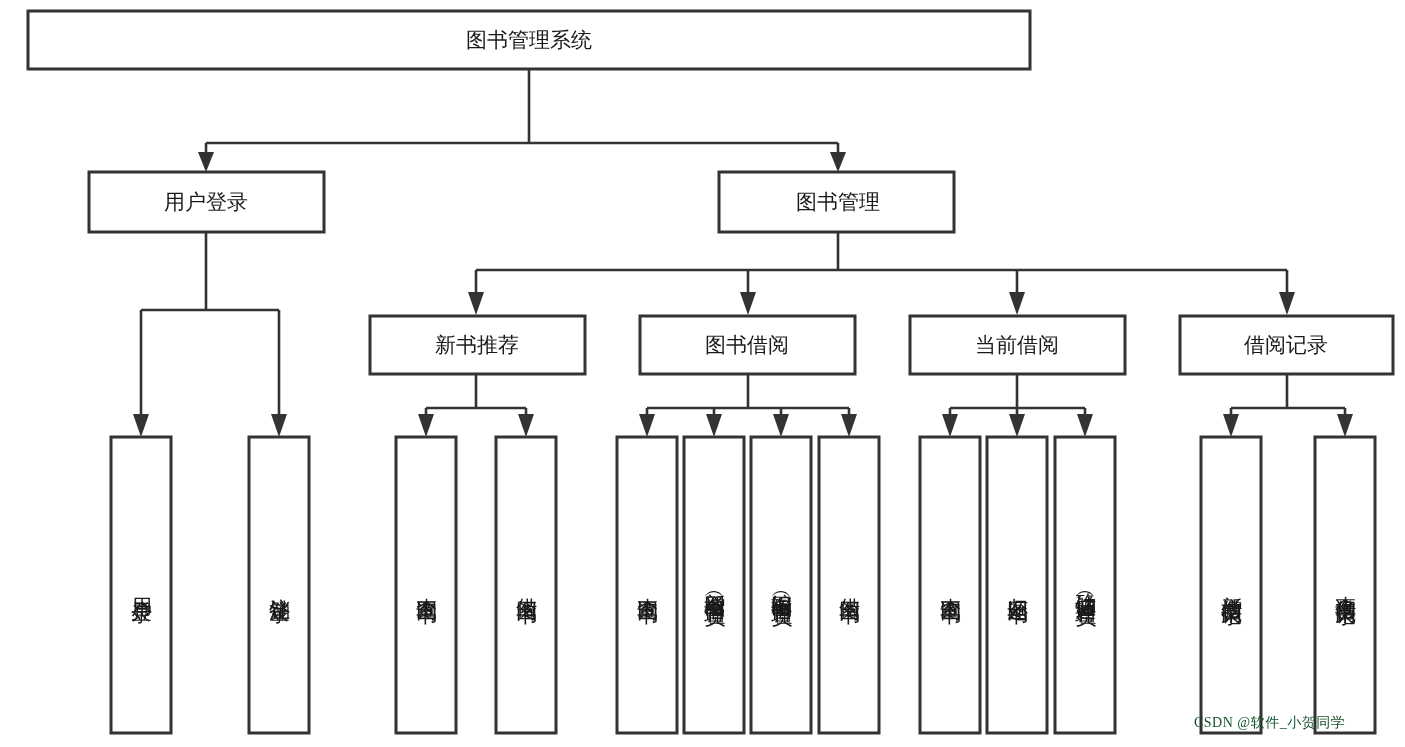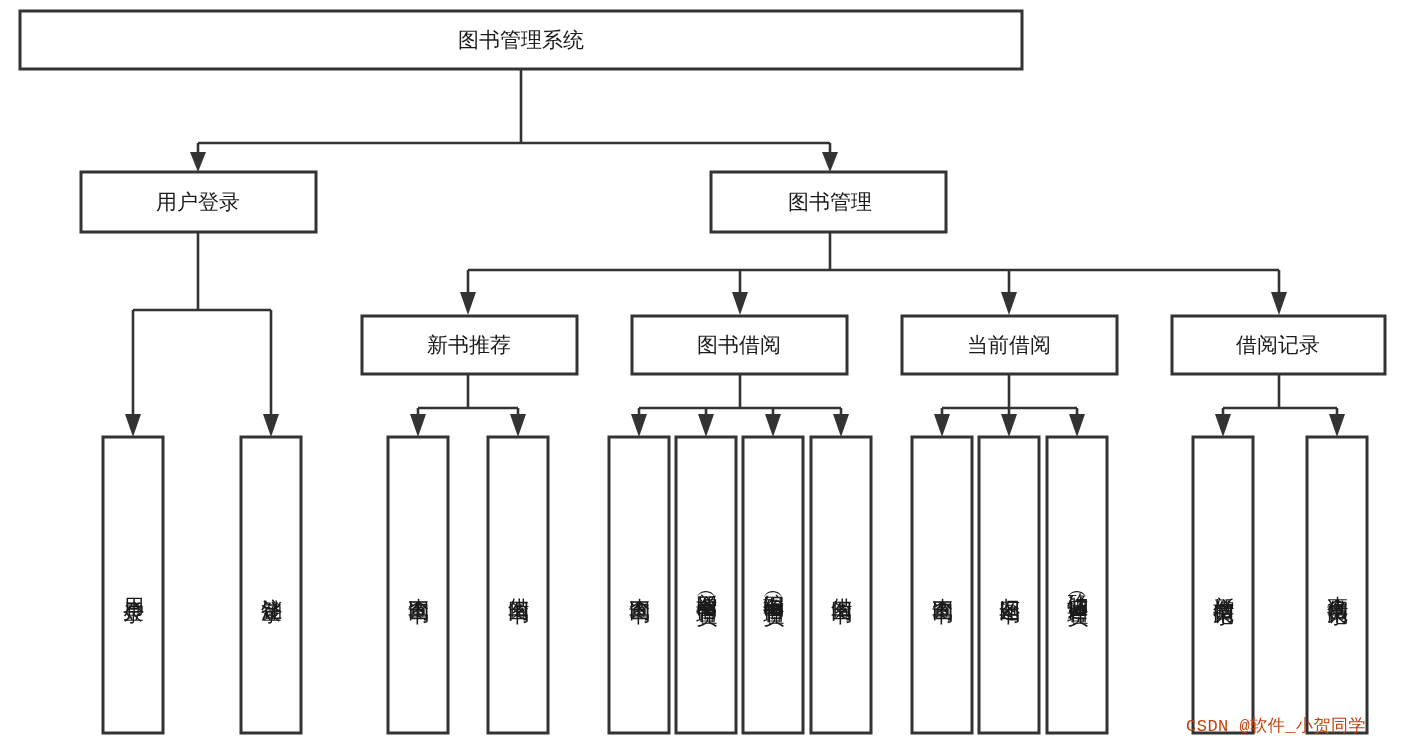--- a/index.html
+++ b/index.html
@@ -9,21 +9,21 @@
   }
   body {
     width: 1405px;
     height: 747px;
     overflow: hidden;
     font-family: "DejaVu Sans", "Liberation Sans", sans-serif;
     position: relative;
   }
   #diagram-root {
     position: absolute;
-    left: 0;
+    left: 8px;
     top: 0;
     width: 1224px;
     height: 747px;
   }
   svg.diagram {
     display: block;
     width: 1405px;
     height: 747px;
   }
   .node-box {
@@ -65,23 +65,23 @@
     line-height: 1.12;
     letter-spacing: 2px;
     color: #1a1a1a;
     white-space: nowrap;
     pointer-events: none;
   }
   .watermark {
     position: absolute;
     left: 1186px;
     top: 714px;
-    font-family: Liberation Mono, monospace;
-    font-size: 17px;
-    color: #c2410c;
+    font-family: Liberation Serif, serif;
+    font-size: 14px;
+    color: #14532d;
     white-space: nowrap;
     letter-spacing: 0.5px;
   }
 </style>
 </head>
 <body>
 
 <div id="diagram-root">
 
   <svg class="diagram" viewBox="0 0 1405 747">

